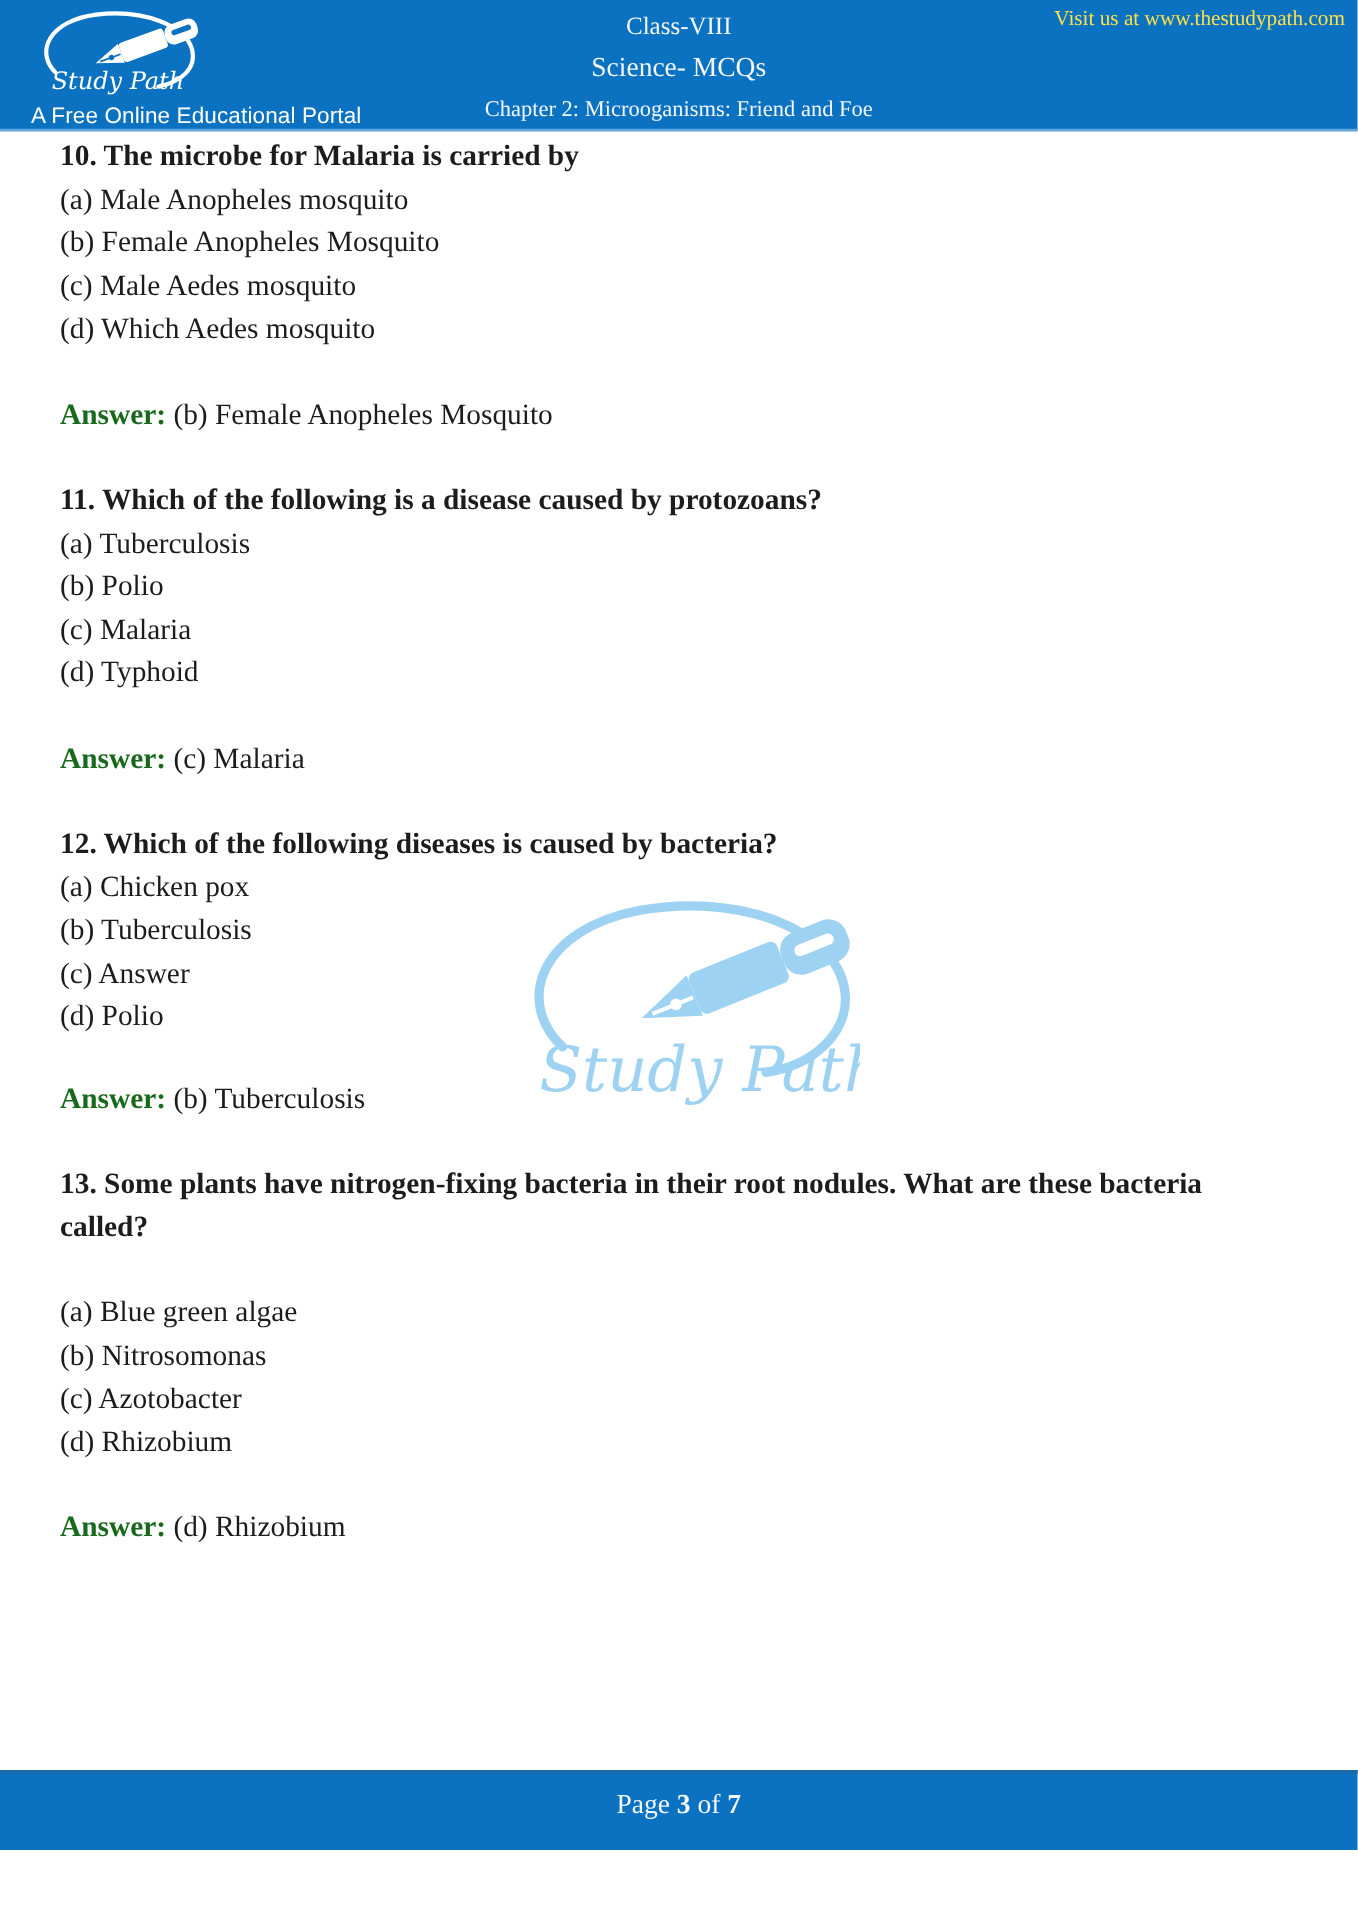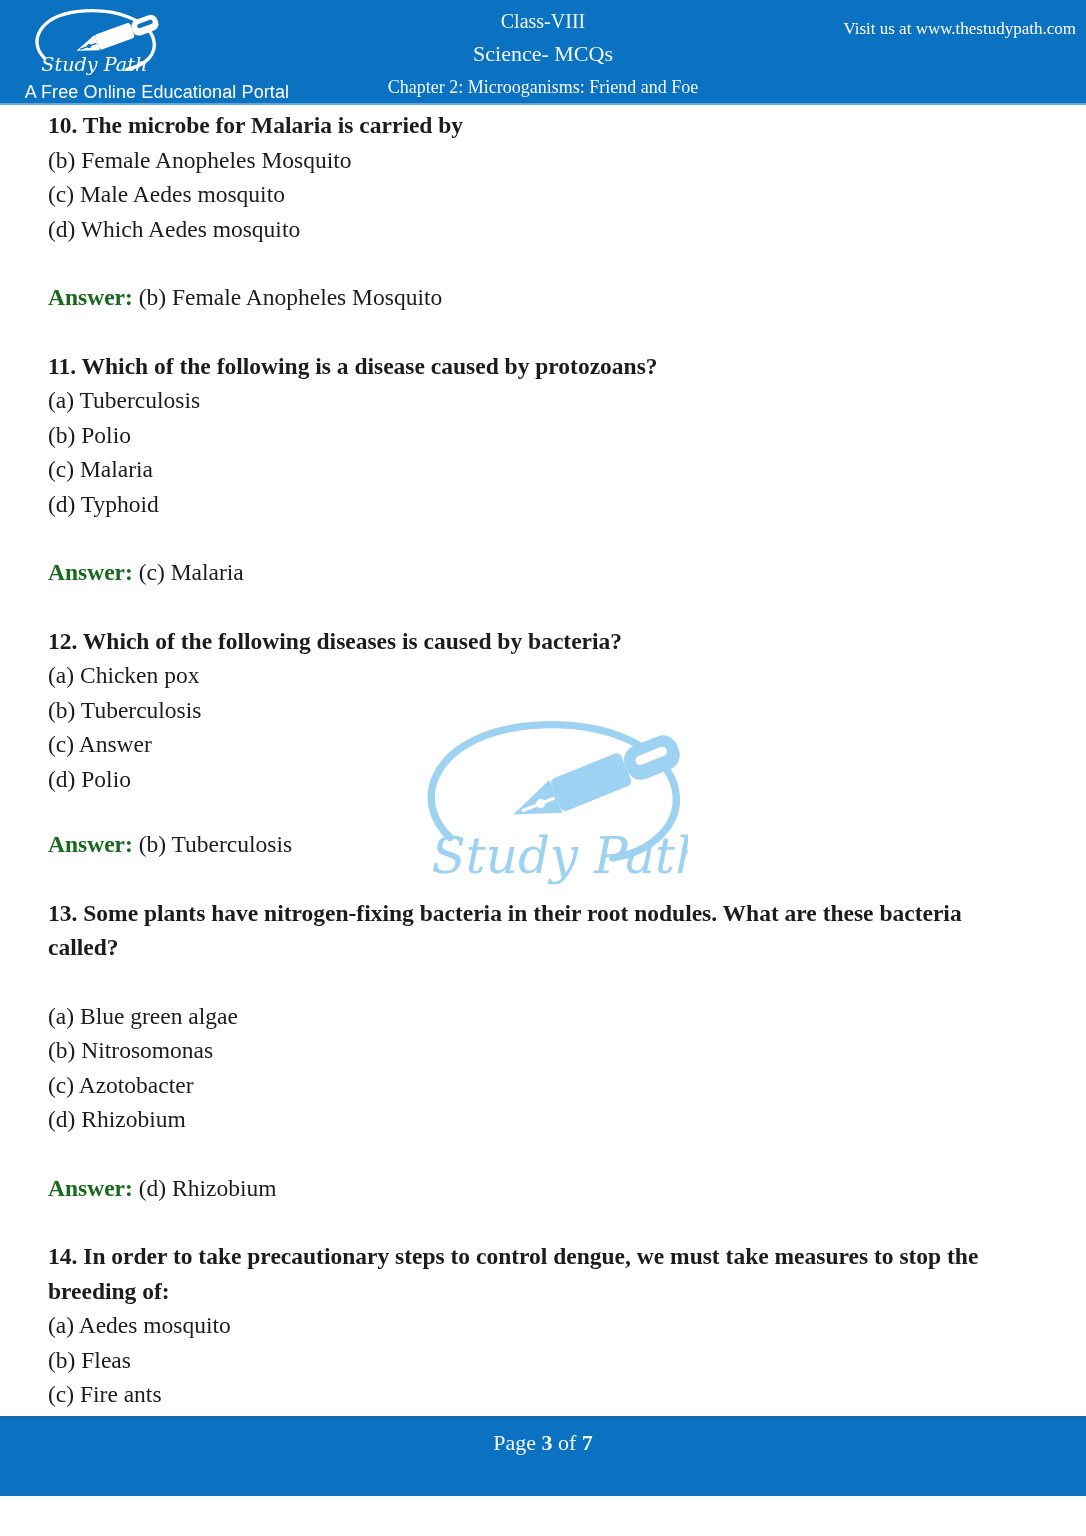--- a/index.html
+++ b/index.html
@@ -57,22 +57,22 @@
     width: 490px;
     text-align: center;
     color: #f2f7fb;
   }
   .hdr-line1 { font-size: 20px; line-height: 34px; }
   .hdr-line2 { font-size: 22px; line-height: 32px; }
   .hdr-line3 { font-size: 18px; line-height: 34px; white-space: nowrap; }
   .header-right {
     position: absolute;
     right: 10px;
-    top: 19px;
-    color: #ffffff;
+    top: 5px;
+    color: #fde047;
     font-size: 17px;
     white-space: nowrap;
   }
   .header-underline {
     position: absolute;
     left: 0;
     top: 103px;
     width: 1086px;
     height: 3px;
     background: #5fa8dd;
@@ -125,21 +125,21 @@
     z-index: 0;
   }
   .page-body { position: absolute; z-index: 2; }
 
   
   .footer {
     position: absolute;
     left: 0;
     top: 1416px;
     width: 1086px;
-    height: 80px;
+    height: 64px;
     background: #0b71c1;
   }
   .footer-topline {
     position: absolute;
     left: 0; top: 0;
     width: 1086px;
     height: 3px;
     background: #1a6aa8;
   }
   .footer-text {
@@ -202,20 +202,21 @@
   <text x="24" y="178" font-family="'DejaVu Serif', serif" font-style="italic" font-size="54" fill="#9ed2f2">Study Path</text>
 </svg>
 
 <div class="page-body">
 
   <div class="q-block">
     <p class="q-title">
       <span>10.</span>
       <span>The microbe for Malaria is carried by</span>
     </p>
+    <p class="q-opt">(a) Male Anopheles mosquito</p>
     <p class="q-opt">(b) Female Anopheles Mosquito</p>
     <p class="q-opt">(c) Male Aedes mosquito</p>
     <p class="q-opt">(d) Which Aedes mosquito</p>
     <div class="spacer"></div>
     <p class="q-answer">
       <span class="ans-label">Answer:</span>
       <span>(b) Female Anopheles Mosquito</span>
     </p>
   </div>
 
@@ -269,28 +270,19 @@
     <p class="q-opt">(d) Rhizobium</p>
     <div class="spacer"></div>
     <p class="q-answer">
       <span class="ans-label">Answer:</span>
       <span>(d) Rhizobium</span>
     </p>
   </div>
 
   <div class="spacer"></div>
 
-  <div class="q-block">
-    <p class="q-title">
-      <span>14.</span>
-      <span>In order to take precautionary steps to control dengue, we must take measures to stop the breeding of:</span>
-    </p>
-    <p class="q-opt">(a) Aedes mosquito</p>
-    <p class="q-opt">(b) Fleas</p>
-    <p class="q-opt">(c) Fire ants</p>
-  </div>
 
 </div>
 
 <div class="footer">
   <div class="footer-topline"></div>
   <div class="footer-text"><span>Page </span><b>3</b><span> of </span><b>7</b></div>
 </div>
 
 </body></html>

